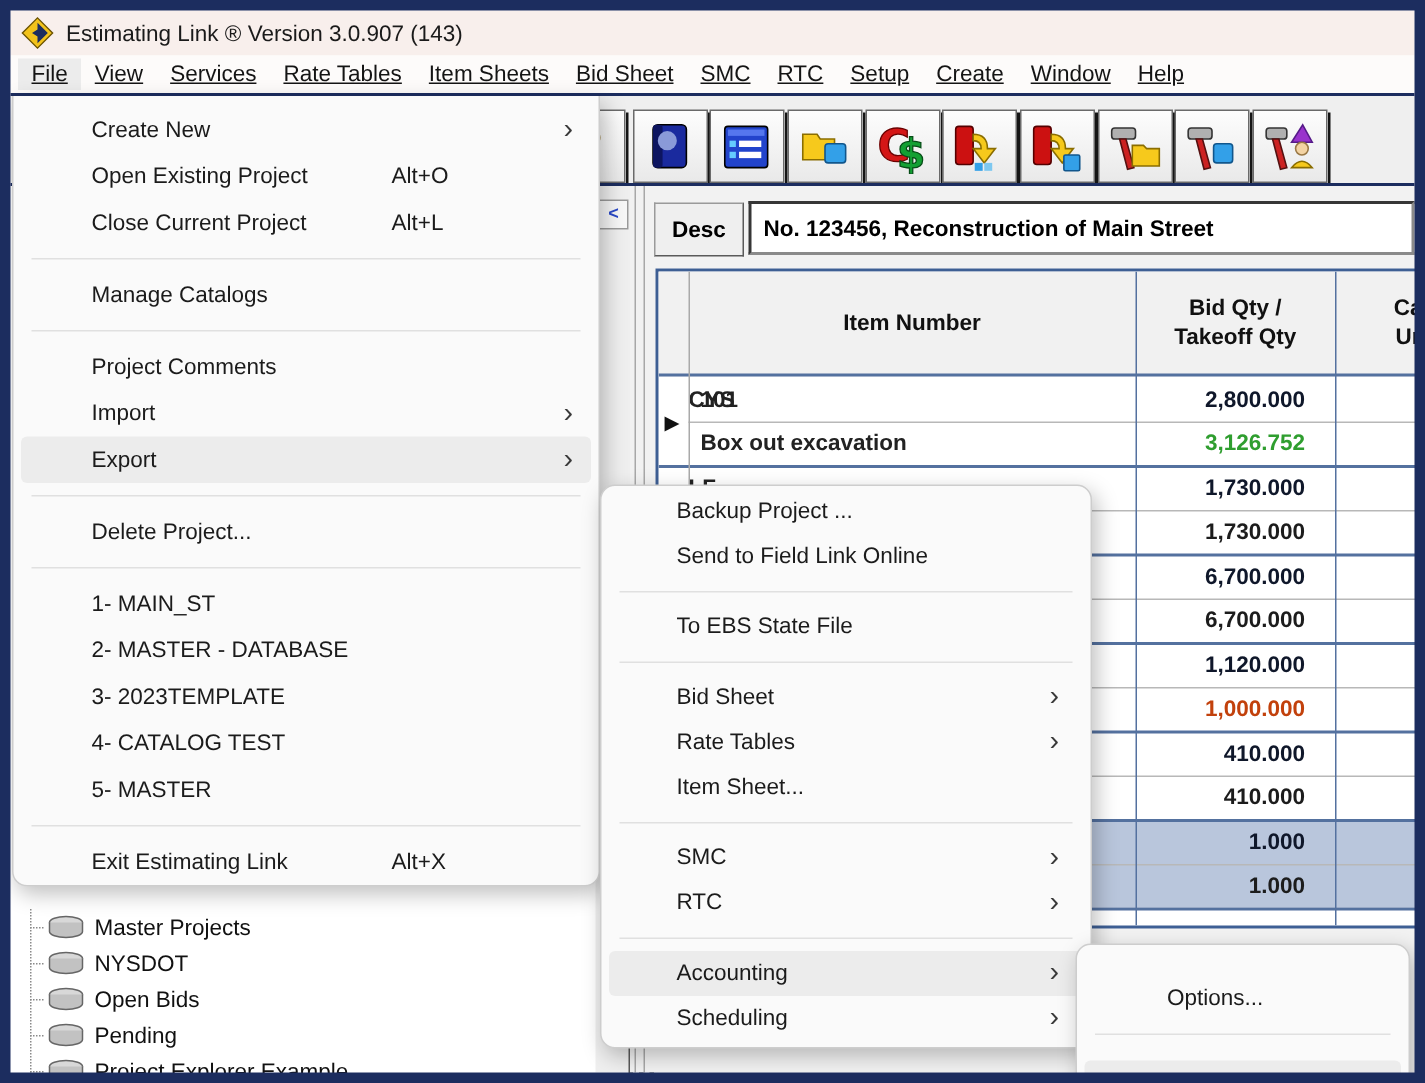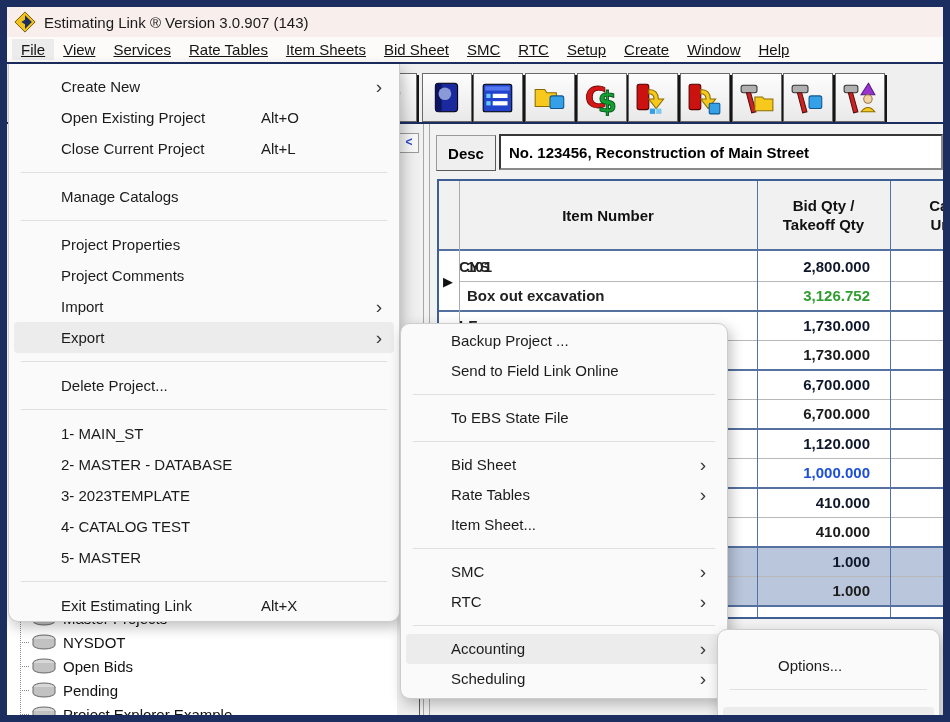--- a/index.html
+++ b/index.html
@@ -54,21 +54,21 @@
   .cell{position:absolute;font-weight:bold;font-size:15px;color:#222;white-space:nowrap;z-index:2;}
   .r1{top:0;height:28px;line-height:28px;}
   .r2{top:29px;height:28px;line-height:28px;}
   .c-item{left:28px;}
   .c-unit{left:20px;width:294px;}
   .c-qty{left:318px;width:113px;text-align:right;}
   .midline{position:absolute;left:20px;right:0;top:28px;height:1px;background:#b8b8b8;}
   .sepline{position:absolute;left:0;right:0;top:57px;height:2px;background:#54719f;}
   .val-blue{color:#0f172a;}
   .val-green{color:#2f9e2f;}
-  .val-red{color:#1d4ed8;}
+  .val-red{color:#c2410c;}
   .val-black{color:#1c1c1c;}
   .selector-arrow{position:absolute;left:4px;top:93px;font-size:13px;color:#111;z-index:4;}
 
   
   .menu{position:absolute;background:#fafafa;border:1px solid #cdcdcd;box-shadow:3px 5px 14px rgba(0,0,0,.25);font-size:15px;color:#1b1b1b;box-sizing:border-box;}
   .menu-item{position:relative;margin:0 5px;border-radius:4px;white-space:nowrap;}
   .menu-item.hl{background:#ececec;}
   .mi-label{display:inline-block;}
   .mi-accel{position:absolute;}
   .mi-arrow{position:absolute;right:12px;top:0;font-size:19px;color:#3a3a3a;}
@@ -334,23 +334,20 @@
     <div class="menu-item">
       <span class="mi-label">Close Current Project</span>
       <span class="mi-accel">Alt+L</span>
     </div>
     <div class="menu-sep"></div>
     <div class="menu-item">
       <span class="mi-label">Manage Catalogs</span>
     </div>
     <div class="menu-sep"></div>
     <div class="menu-item">
-      <span class="mi-label">Project Properties</span>
-    </div>
-    <div class="menu-item">
       <span class="mi-label">Project Comments</span>
     </div>
     <div class="menu-item">
       <span class="mi-label">Import</span>
       <span class="mi-arrow">›</span>
     </div>
     <div class="menu-item hl">
       <span class="mi-label">Export</span>
       <span class="mi-arrow">›</span>
     </div>

